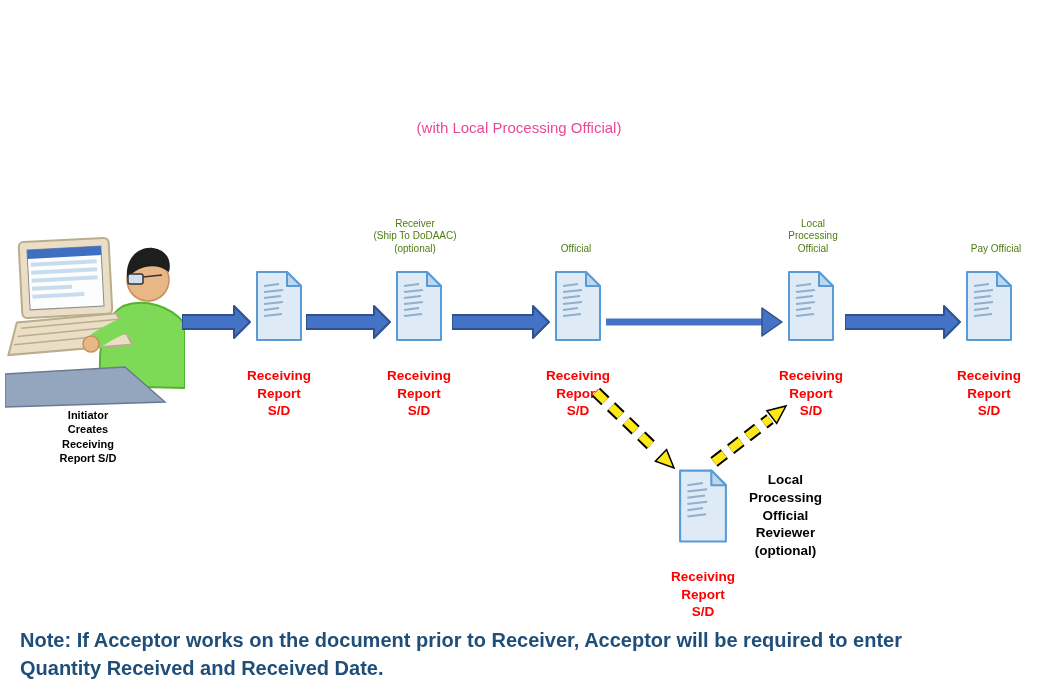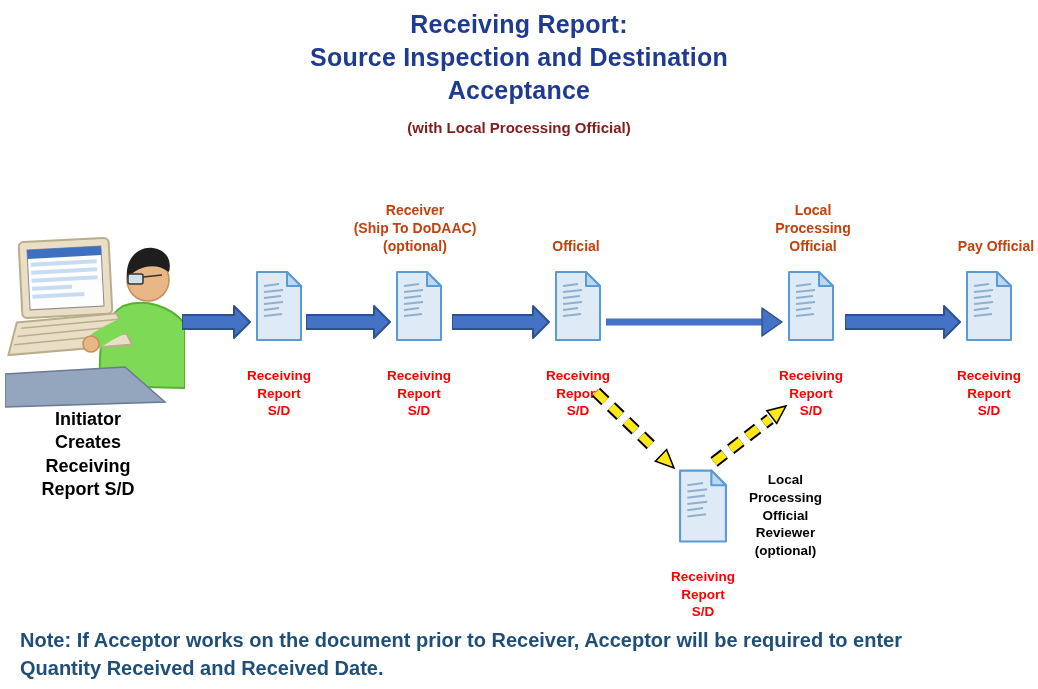--- a/index.html
+++ b/index.html
@@ -7,59 +7,56 @@
     position:relative; width:1038px; height:689px; background:#ffffff;
     font-family:"Liberation Sans", sans-serif; overflow:hidden;
   }
   .title {
     position:absolute; top:8px; left:0; width:100%; text-align:center;
     font-size:25px; font-weight:bold; color:#1F3A93; line-height:1.32;
     white-space:pre-line; letter-spacing:0.2px;
   }
   .subtitle {
     position:absolute; top:119px; left:0; width:100%; text-align:center;
-    font-size:15px; font-weight:bold; color:#7f1d1d;
+    font-size:15px; font-weight:normal; color:#ec4899;
   }
   .node-label {
     position:absolute; top:194px; height:62px; width:150px;
     display:flex; flex-direction:column; justify-content:flex-end; align-items:center;
-    text-align:center; font-size:14px; font-weight:bold; color:#c2410c;
+    text-align:center; font-size:10px; font-weight:normal; color:#4d7c0f;
     line-height:1.28; white-space:pre-line;
   }
   .doc { position:absolute; top:270px; width:48px; height:72px; }
   .red-label {
     position:absolute; top:367px; width:130px; text-align:center;
     font-size:13.5px; font-weight:bold; color:#FF0000; line-height:1.3;
     white-space:pre-line;
   }
   .arrow { position:absolute; top:304px; height:36px; }
   .dashed-arrow { position:absolute; }
   .initiator-illustration { position:absolute; left:5px; top:228px; width:180px; height:180px; }
   .initiator-label {
     position:absolute; left:18px; top:408px; width:140px; text-align:center;
-    font-size:18px; font-weight:bold; color:#000; line-height:1.3; white-space:pre-line;
+    font-size:11px; font-weight:bold; color:#000; line-height:1.3; white-space:pre-line;
   }
   .reviewer-label {
     position:absolute; left:733px; top:471px; width:105px; text-align:center;
     font-size:13.5px; font-weight:bold; color:#000; line-height:1.32; white-space:pre-line;
   }
   .note {
     position:absolute; left:20px; top:626px; width:1022px;
     font-size:20px; font-weight:bold; color:#1F4E79; line-height:1.42;
     white-space:pre-line;
   }
 </style>
 </head>
 <body>
 
 <div class="canvas">
 
-  <div class="title">Receiving Report:
-Source Inspection and Destination
-Acceptance</div>
   <div class="subtitle">(with Local Processing Official)</div>
 
   <div class="initiator-illustration">
     <svg width="180" height="180" viewBox="0 0 180 180">
 
       <path d="M118,78 C98,90 92,118 96,158 L180,160 L180,96 C166,78 140,70 118,78 Z" fill="#7ED957" stroke="#54B32E" stroke-width="2"></path>
 
       <circle cx="143" cy="52" r="21" fill="#E9B686" stroke="#C68E5B" stroke-width="1.5"></circle>
       <path d="M122,50 C120,30 134,18 148,20 C162,22 167,33 164,44 C150,34 134,38 122,50 Z" fill="#1E1E1E"></path>
       <rect x="123" y="46" width="15" height="10" rx="2" fill="#CFE0EE" stroke="#333" stroke-width="1.5"></rect>

